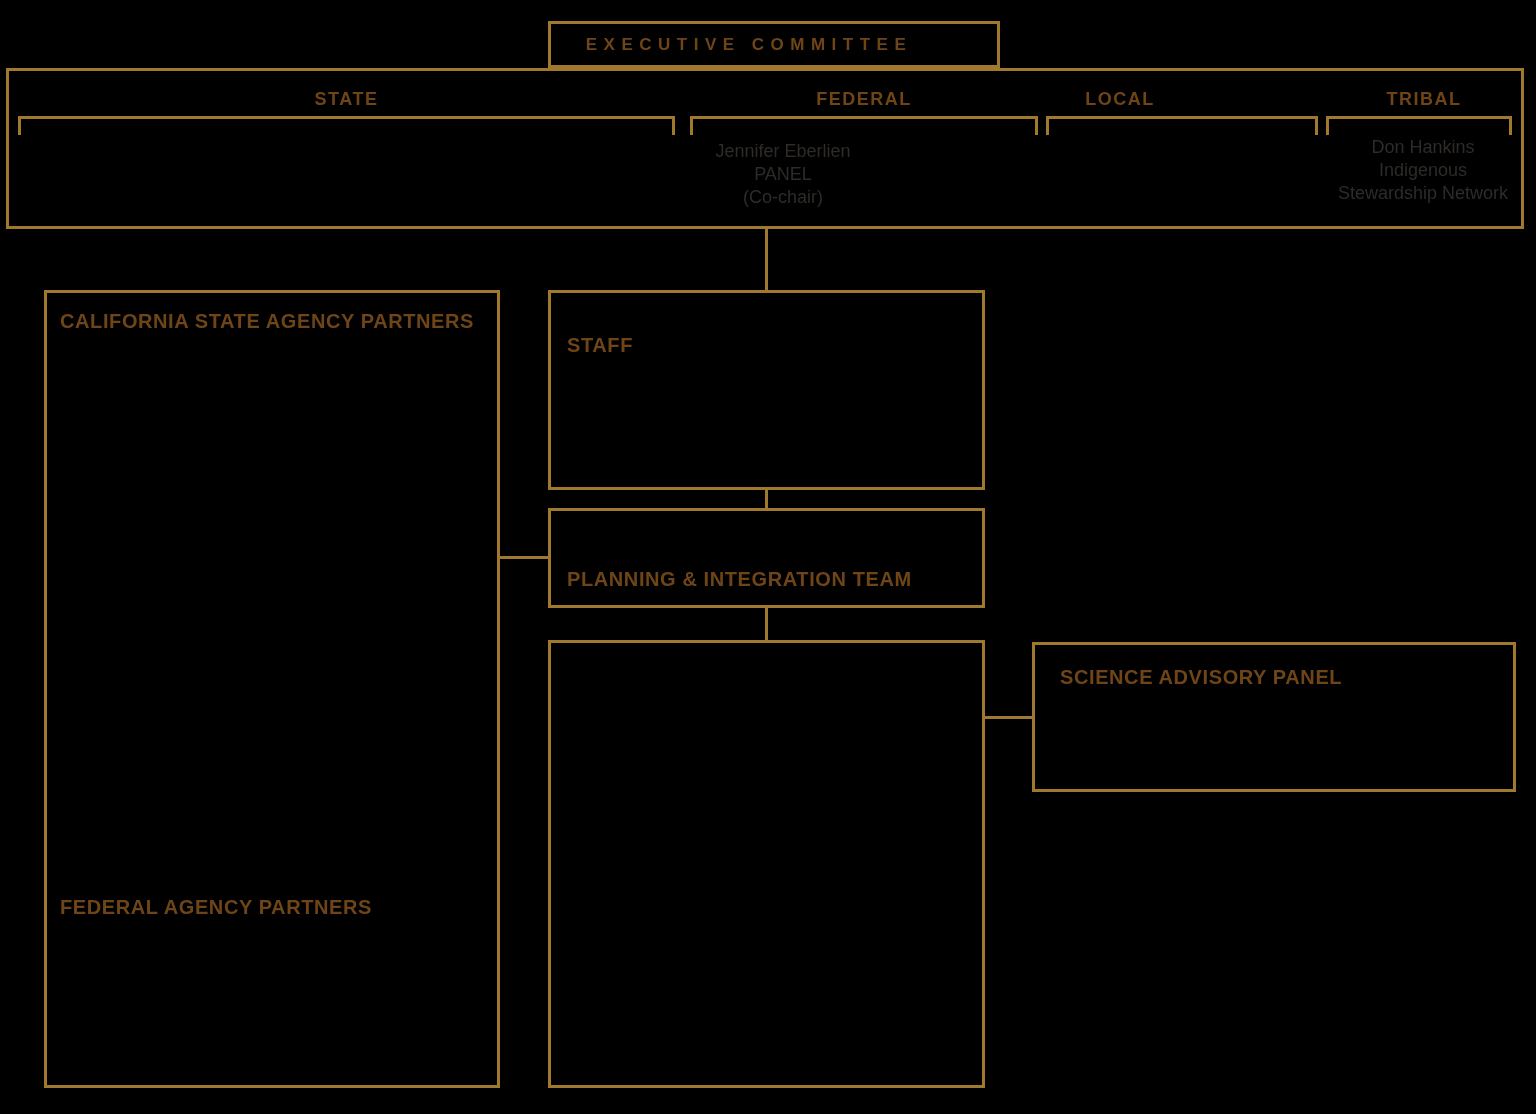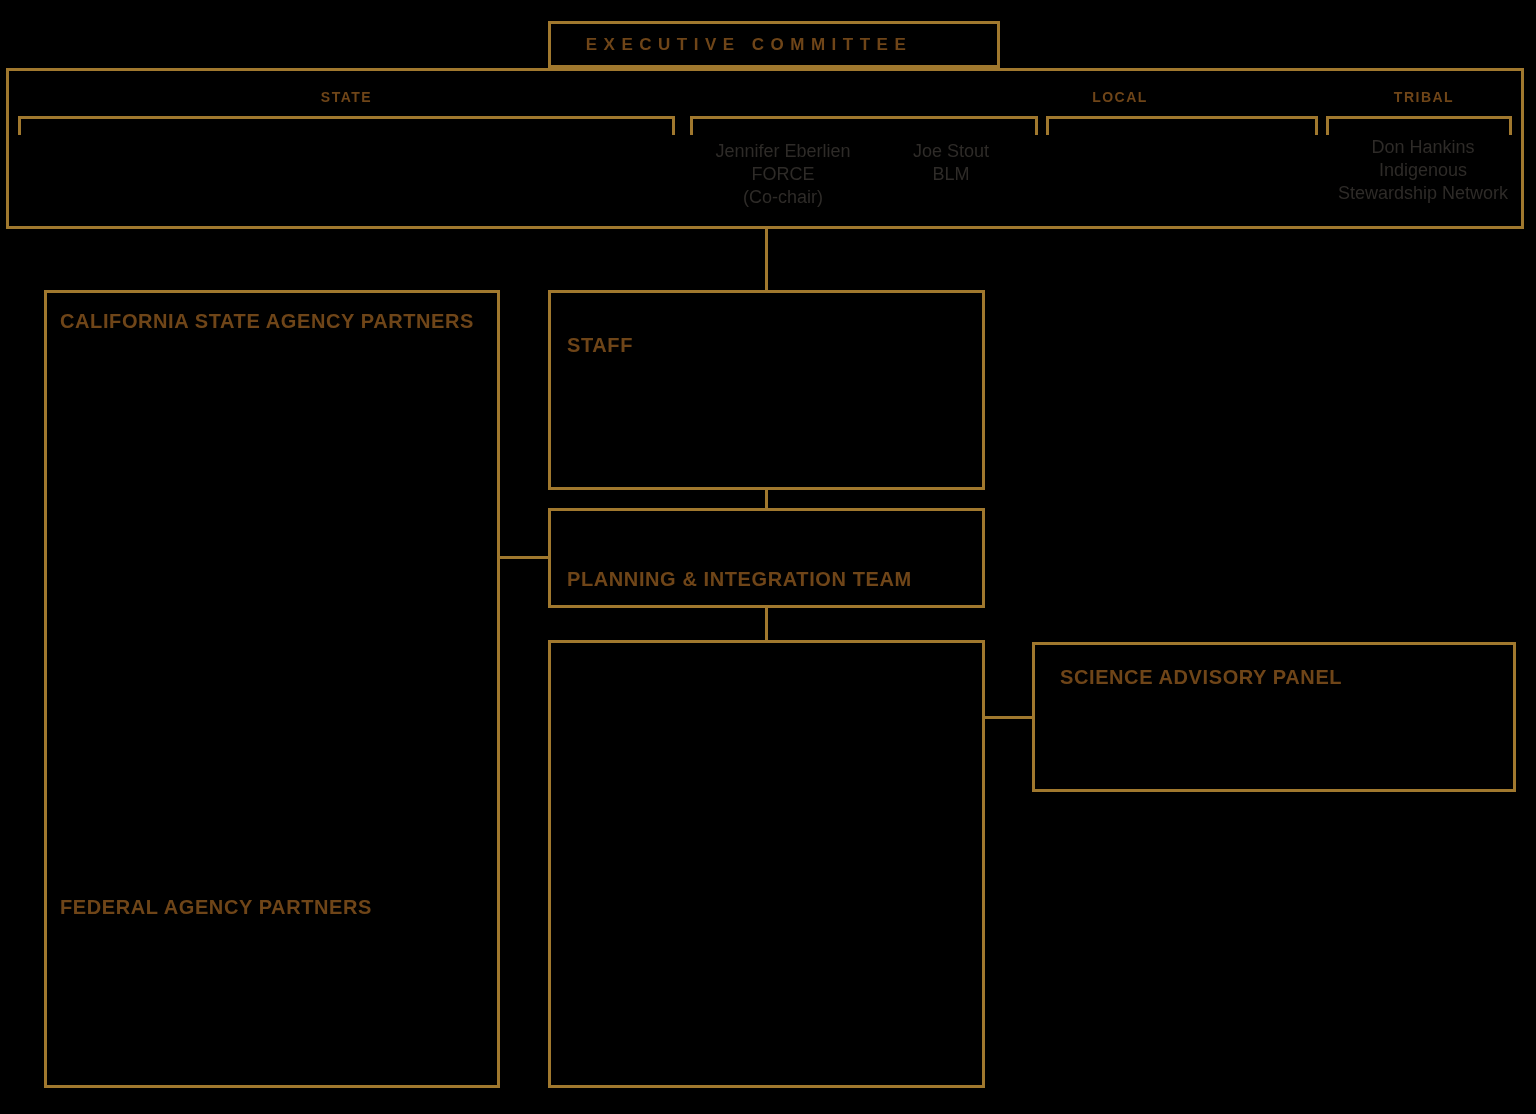--- a/index.html
+++ b/index.html
@@ -22,21 +22,21 @@
     left: 548px; top: 21px; width: 396px; height: 47px;
     display: flex; align-items: center; justify-content: center;
     color: var(--heading, #6f4518);
     font-weight: bold; font-size: 17px; letter-spacing: 6.5px;
     padding-left: 6px; 
   }
   .section-label {
     position: absolute; top: 89px;
     text-align: center;
     color: var(--heading, #6f4518);
-    font-weight: bold; font-size: 14px; letter-spacing: 1.5px;
+    font-weight: bold; font-size: 18px; letter-spacing: 1.5px;
   }
   .bracket {
     position: absolute; top: 116px; height: 19px;
     border: 3px solid var(--line, #a0782e);
     border-bottom: none;
     background: transparent;
   }
   .member {
     position: absolute;
     color: var(--member, #2e2b28);
@@ -56,36 +56,33 @@
 <body>
 
 <div class="canvas">
 
   <div class="box" style="left:548px; top:21px; width:452px; height:47px;"></div>
   <div class="exec-title">EXECUTIVE COMMITTEE</div>
 
   <div class="box" style="left:6px; top:68px; width:1518px; height:161px;"></div>
 
   <div class="section-label" style="left:18px; width:657px;">STATE</div>
+  <div class="section-label" style="left:690px; width:348px;">FEDERAL</div>
   <div class="section-label" style="left:984px; width:272px;">LOCAL</div>
   <div class="section-label" style="left:1331px; width:186px;">TRIBAL</div>
 
   <div class="bracket" style="left:18px; width:657px;"></div>
   <div class="bracket" style="left:690px; width:348px;"></div>
   <div class="bracket" style="left:1046px; width:272px;"></div>
   <div class="bracket" style="left:1326px; width:186px;"></div>
 
   <div class="member" style="left:703px; top:140px; width:160px;text-align:center;">
     <div>Jennifer Eberlien</div>
-    <div>FORCE</div>
+    <div>PANEL</div>
     <div>(Co-chair)</div>
-  </div>
-  <div class="member" style="left:871px; top:140px; width:160px;">
-    <div>Joe Stout</div>
-    <div>BLM</div>
   </div>
 
   <div class="member" style="left:1326px; top:136px; width:194px;">
     <div>Don Hankins</div>
     <div>Indigenous</div>
     <div>Stewardship Network</div>
   </div>
 
   <div class="vline" style="left:765px; top:229px; height:61px;"></div>
 

